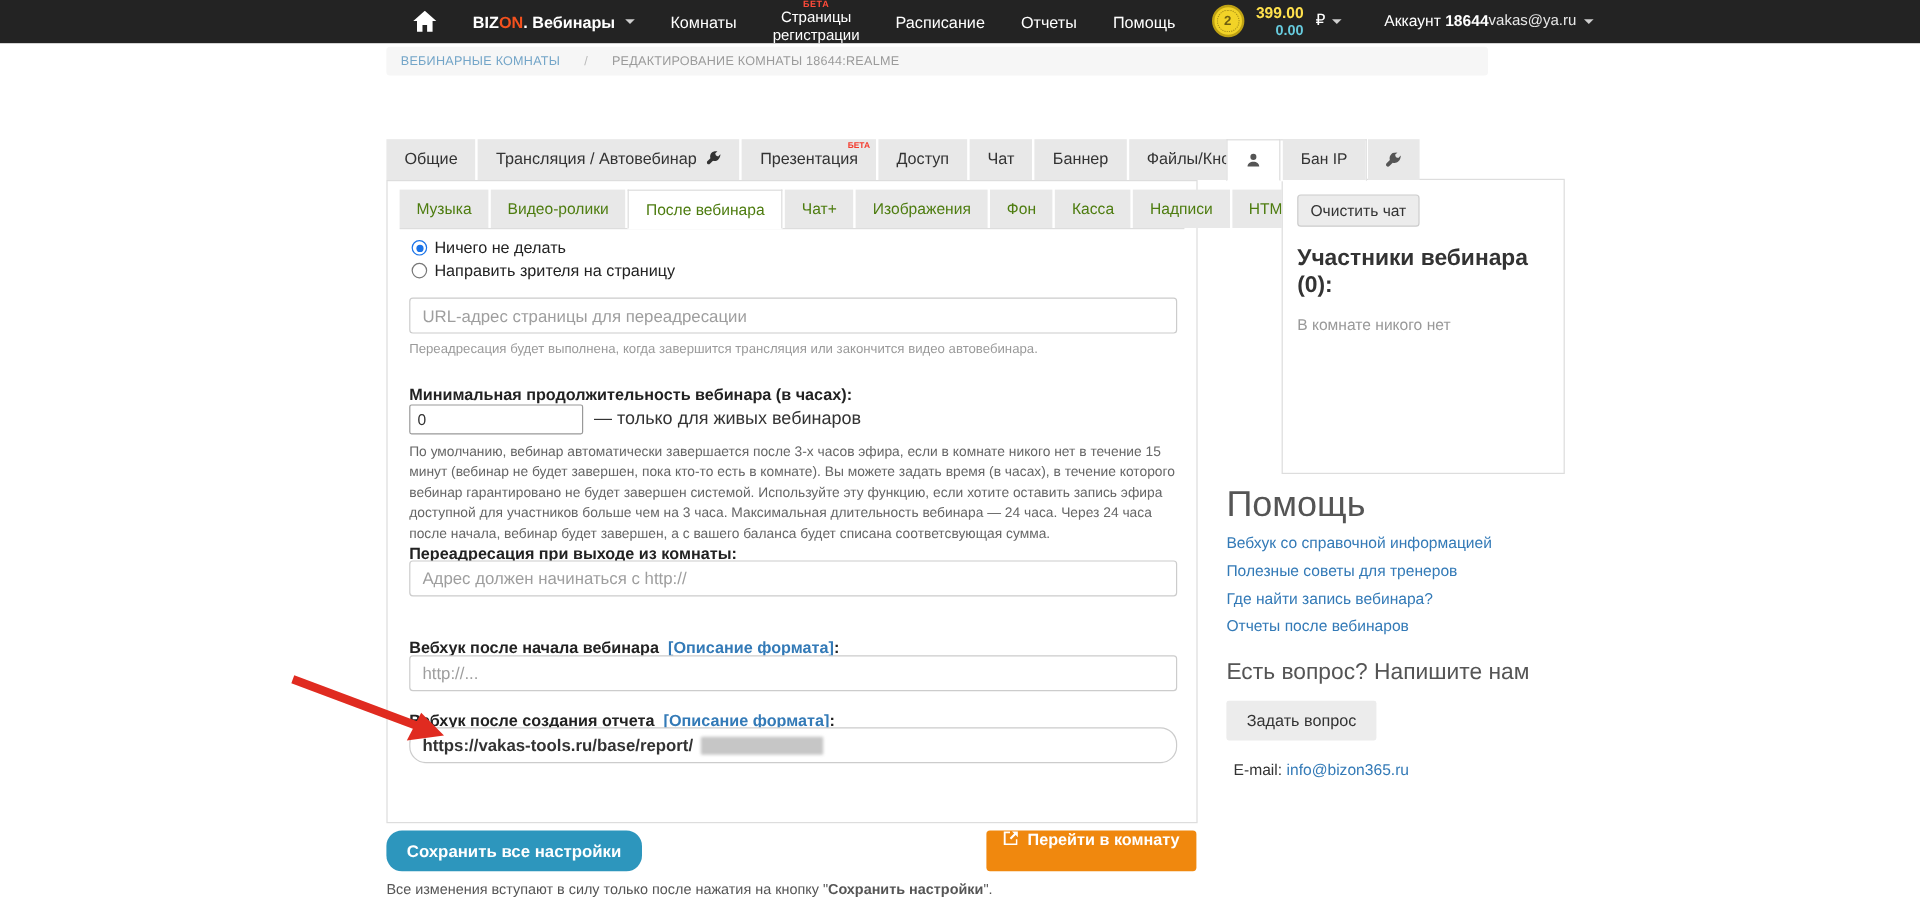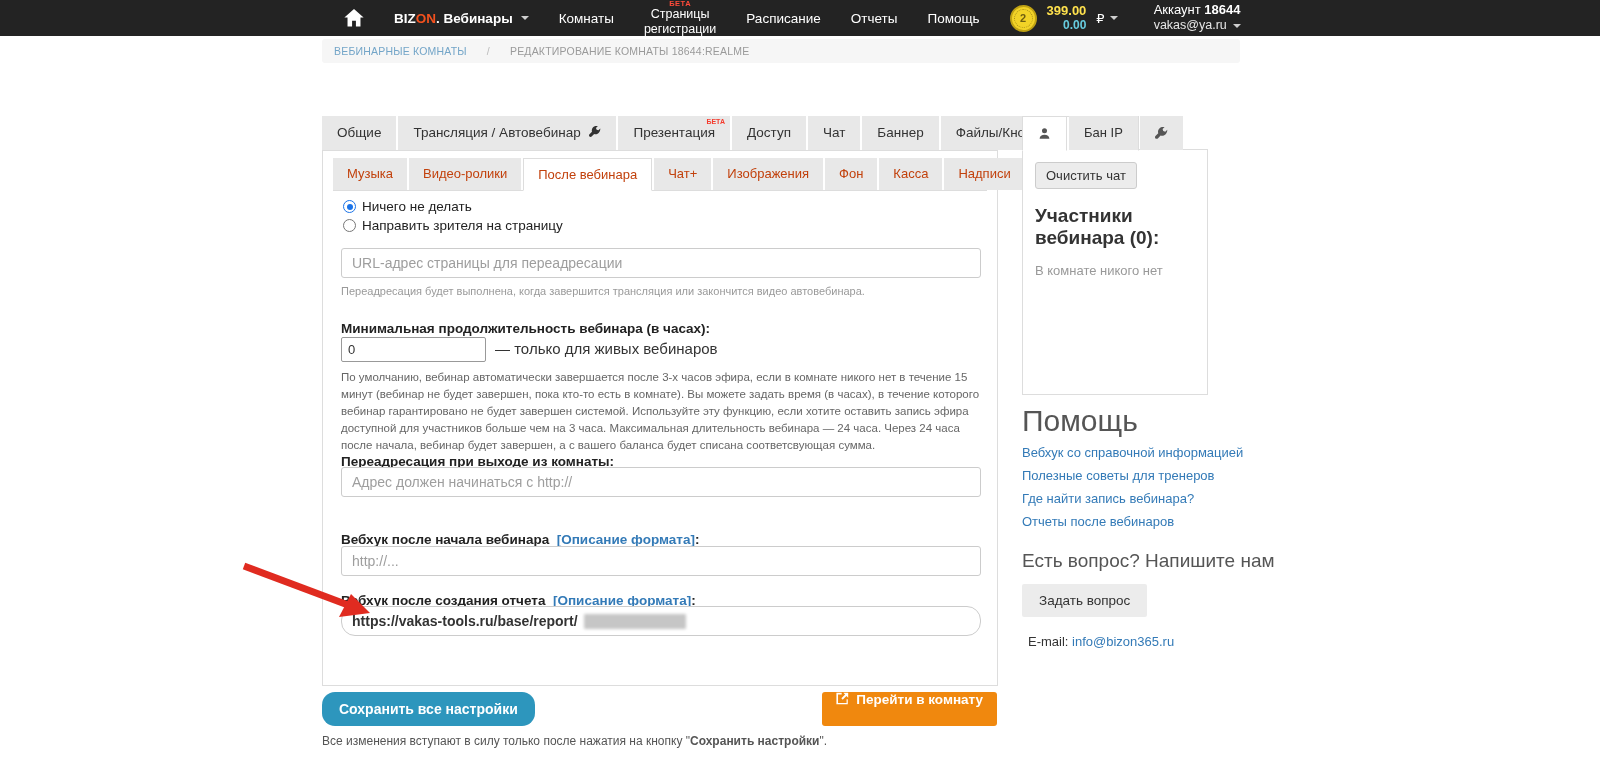--- a/index.html
+++ b/index.html
@@ -18,21 +18,21 @@
   .nav-item { color:#fff; font-size:13.5px; cursor:pointer; white-space:nowrap; }
   .nav-item-stacked { position:relative; width:88px; text-align:center; font-size:12.5px; line-height:1.15; color:#fff; cursor:pointer; }
   .nav-beta { display:block; color:#ff4b3a; font-size:7.5px; font-weight:bold; line-height:1; letter-spacing:.5px; }
   .nav-right { margin-left:auto; display:flex; align-items:center; gap:10px; }
   .coin { width:27px; height:27px; border-radius:50%; background:#f2d327; border:2px solid #bfa214; display:flex; align-items:center; justify-content:center; }
   .coin-inner { width:19px; height:19px; border-radius:50%; border:1.5px dotted #a8901a; display:flex; align-items:center; justify-content:center; font-size:11px; font-weight:bold; color:#6e5e10; }
   .balance-col { display:flex; flex-direction:column; align-items:flex-end; line-height:1.15; }
   .balance-main { font-size:13px; font-weight:bold; }
   .balance-sec { font-size:12px; font-weight:bold; }
   .currency { color:#fff; font-size:13px; display:flex; align-items:center; gap:3px; cursor:pointer; font-family:"DejaVu Sans", sans-serif; }
-  .account-col { margin-left:26px; display:flex; flex-direction:column; line-height:1.25; cursor:pointer; }
+  .account-col { margin-left:26px; display:flex; flex-direction:row; line-height:1.25; cursor:pointer; }
   .account-line1 { color:#fff; font-size:13px; }
   .account-line1 b { font-weight:bold; }
   .account-line2 { color:#e8e8e8; font-size:12.5px; display:flex; align-items:center; gap:4px; }
 
   
   .breadcrumb { position:absolute; left:322px; top:39px; width:918px; height:24px; background:#f6f6f6; border-radius:3px; display:flex; align-items:center; padding:0 12px; gap:20px; font-size:10.5px; letter-spacing:.2px; }
   .crumb-link { color:#73a5c8; cursor:pointer; text-decoration:none; }
   .crumb-sep { color:#bbb; }
   .crumb-cur { color:#9a9a9a; }
 
@@ -43,21 +43,21 @@
   .tabs { position:absolute; left:322px; top:116px; display:flex; z-index:3; }
   .tab { height:34px; line-height:34px; padding:0 15px; background:#e8e8e8; margin-right:2px; font-size:13.5px; color:#333; cursor:pointer; position:relative; white-space:nowrap; }
   .tab.active { background:#fff; border:1px solid #ddd; border-bottom:1px solid #fff; margin-bottom:-1px; height:35px; }
   .tab .beta-mini { position:absolute; top:2px; right:5px; font-size:7px; font-weight:bold; color:#f43b2d; line-height:1; }
   .tab .wrench { display:inline-block; vertical-align:-1px; margin-left:5px; }
   .wrench svg { width:12px; height:12px; fill:#333; }
 
   
   .panel { position:absolute; left:322px; top:150px; width:676px; height:536px; background:#fff; border:1px solid #ddd; z-index:2; }
   .subtabs { display:flex; margin:7px 10px 0 10px; border-bottom:1px solid #ddd; }
-  .subtab { height:32px; line-height:32px; padding:0 14px; background:#e8e8e8; margin-right:2px; font-size:13px; color:#c2410c; cursor:pointer; white-space:nowrap; }
+  .subtab { height:32px; line-height:32px; padding:0 14px; background:#e8e8e8; margin-right:2px; font-size:13px; color:#4d7c0f; cursor:pointer; white-space:nowrap; }
   .subtab.active { background:#fff; border:1px solid #ddd; border-bottom:1px solid #fff; margin-bottom:-1px; height:33px; }
 
   .radio-row { position:absolute; left:20px; display:flex; align-items:center; gap:6px; font-size:13.5px; color:#222; cursor:pointer; }
   .radio { width:13px; height:13px; border-radius:50%; border:1px solid #777; background:#fff; position:relative; }
   .radio.checked { border:1px solid #1a73e8; }
   .radio.checked::after { content:""; position:absolute; left:2.5px; top:2.5px; width:6px; height:6px; border-radius:50%; background:#1a73e8; }
 
   .field-input { position:absolute; left:18px; width:640px; height:30px; border:1px solid #ccc; border-radius:3px; padding:0 10px; font-size:14px; color:#333; font-family:"Liberation Sans", sans-serif; background:#fff; }
   .field-input::placeholder { color:#9e9e9e; opacity:1; }
   .small-note { position:absolute; left:18px; font-size:11px; color:#9a9a9a; }
@@ -75,21 +75,21 @@
   .btn-goto { position:absolute; right:603px; top:692px; height:34px; padding:0 14px; background:#f0880e; color:#fff; font-size:13.5px; font-weight:bold; border:none; border-radius:3px; cursor:pointer; display:flex; align-items:flex-start; gap:7px; font-family:"Liberation Sans", sans-serif; }
   .btn-goto svg { width:13px; height:13px; fill:#fff; }
   .footer-note { position:absolute; left:322px; top:734px; font-size:12px; color:#555; }
   .footer-note b { font-weight:bold; }
 
   
   .side-tabs { position:absolute; left:1022px; top:116px; display:flex; z-index:3; }
   .side-tab { height:34px; line-height:34px; padding:0 15px; background:#e8e8e8; margin-right:2px; font-size:13px; color:#333; cursor:pointer; display:flex; align-items:center; }
   .side-tab.active { background:#fff; border:1px solid #ddd; border-bottom:1px solid #fff; margin-bottom:-1px; height:35px; }
   .side-tab svg { width:13px; height:13px; fill:#555; }
-  .side-box { position:absolute; left:1022px; top:149px; width:186px; height:246px; background:#fff; border:1px solid #ddd; z-index:2; padding:12px; }
+  .side-box { position:absolute; left:1068px; top:149px; width:236px; height:246px; background:#fff; border:1px solid #ddd; z-index:2; padding:12px; }
   .btn-clear { height:27px; padding:0 10px; background:#ececec; border:1px solid #ccc; border-radius:3px; font-size:13px; color:#333; cursor:pointer; font-family:"Liberation Sans", sans-serif; }
   .participants { margin-top:16px; font-size:19px; font-weight:bold; color:#333; }
   .empty-room { margin-top:14px; font-size:13px; color:#999; }
 
   .help-title { position:absolute; left:1022px; top:404px; font-size:30px; color:#555; font-weight:400; }
   .help-link { position:absolute; left:1022px; font-size:13px; color:#337ab7; cursor:pointer; text-decoration:none; }
   .contact-title { position:absolute; left:1022px; top:550px; font-size:19px; color:#555; }
   .btn-ask { position:absolute; left:1022px; top:584px; height:33px; padding:0 17px; background:#ececec; border:none; border-radius:2px; font-size:13.5px; color:#333; cursor:pointer; font-family:"Liberation Sans", sans-serif; }
   .email-line { position:absolute; left:1028px; top:634px; font-size:13px; color:#333; }
   .email-line a { color:#337ab7; text-decoration:none; cursor:pointer; }

